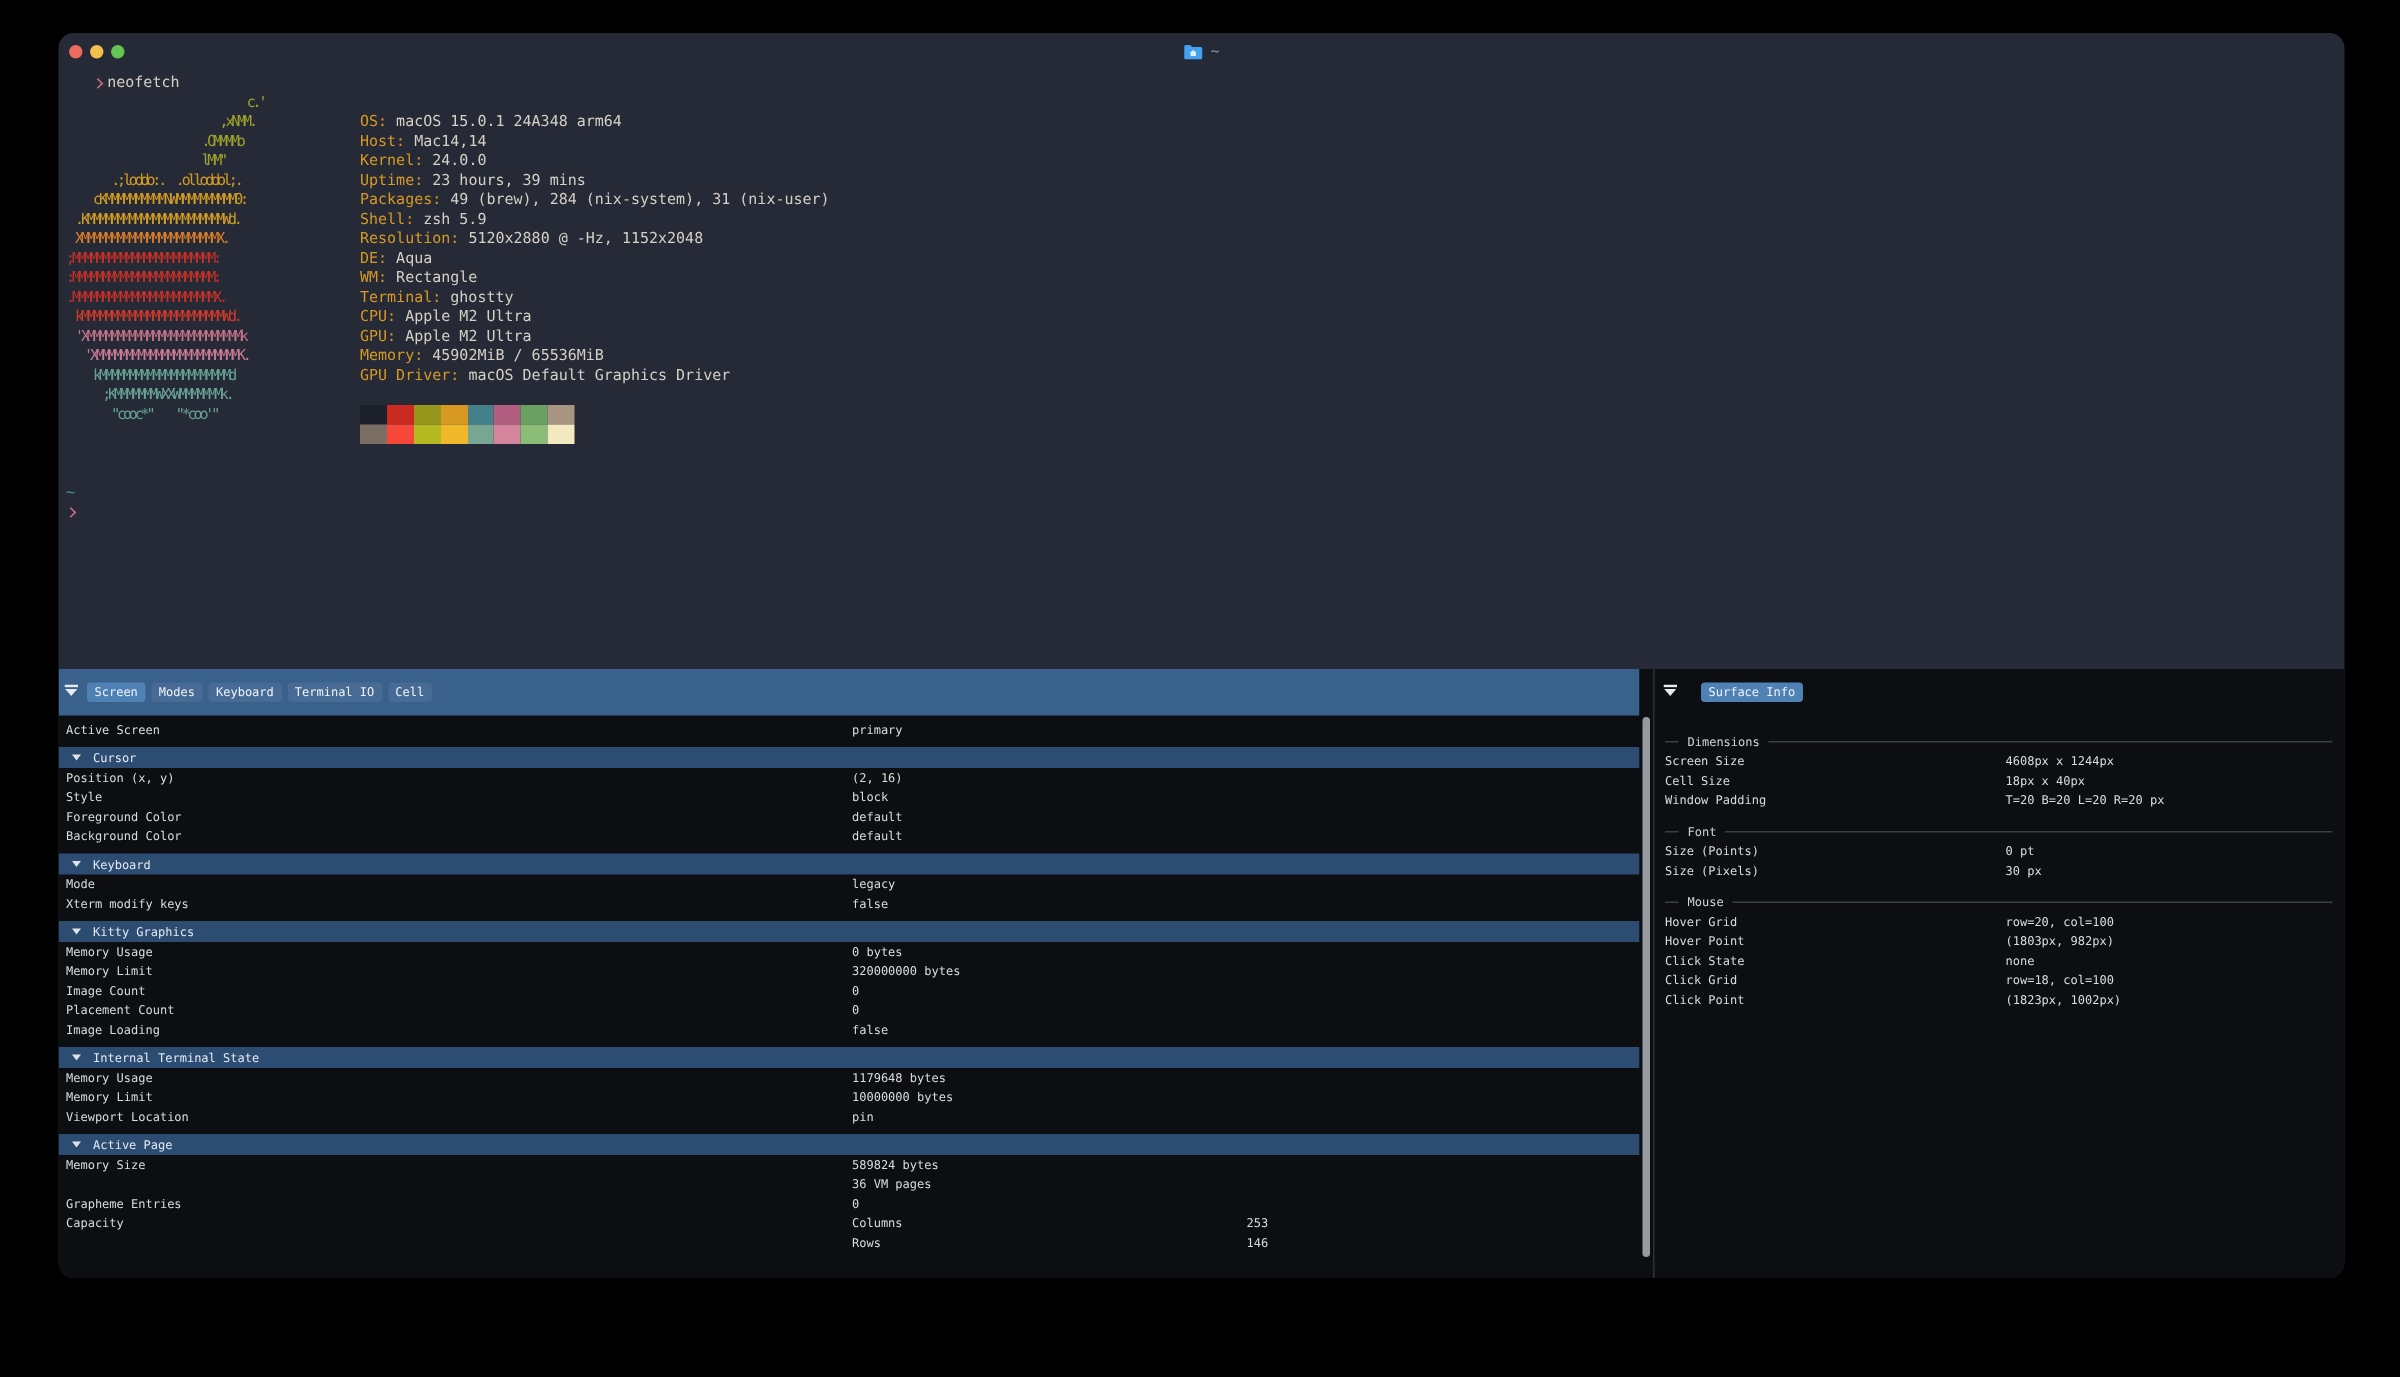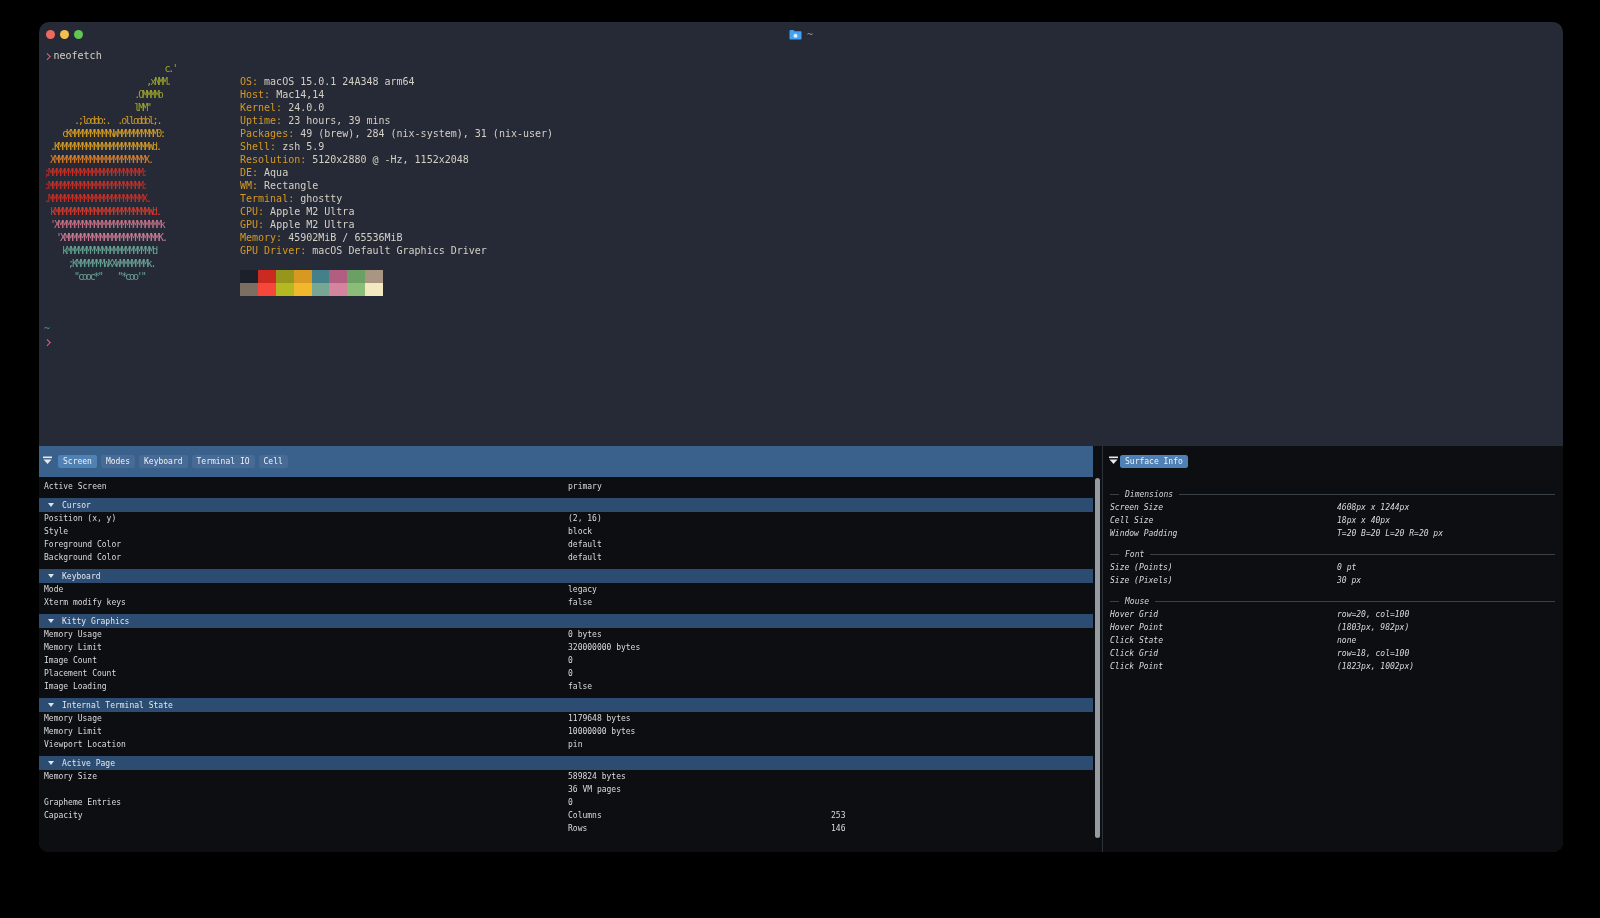--- a/index.html
+++ b/index.html
@@ -24,21 +24,21 @@
           border-radius:10px;overflow:hidden;}
   
   .titlebar{position:absolute;left:0;top:0;width:100%;height:24px;}
   .traffic{position:absolute;left:7px;top:8px;display:flex;gap:5px;}
   .tl{width:9px;height:9px;border-radius:50%;display:inline-block;}
   .title-group{position:absolute;left:0;right:0;top:0;height:24px;display:flex;align-items:center;justify-content:center;gap:5px;color:#8e949c;font-size:10px;}
   
   .terminal{position:absolute;left:0;top:24px;width:100%;height:400px;}
   #term-container{position:absolute;left:5px;top:3px;font-size:10px;line-height:13px;color:var(--val);}
   .tline{height:13px;white-space:pre;}
-  #prompt-line{position:absolute;left:0;top:0;}
+  #prompt-line{position:absolute;left:18px;top:0;}
   .chev{display:inline-block;width:4.5px;height:4.5px;border-top:1.7px solid var(--pink);border-right:1.7px solid var(--pink);transform:rotate(45deg);margin:0 4px 1px 1px;}
   .art-block{position:absolute;left:0;top:13px;}
   .art-block .ind{letter-spacing:0;}
   .art-block .gl{letter-spacing:-2.1px;}
   .info-block{position:absolute;left:196px;top:26px;}
   .ilabel{color:var(--label);}
   .ival{color:var(--val);}
   .palette{position:absolute;left:196px;top:221px;}
   .prow{height:13px;font-size:0;white-space:nowrap;}
   .swatch{display:inline-block;width:17.9px;height:13px;}
@@ -57,29 +57,29 @@
   .irow{position:relative;height:13px;}
   .irow .l{position:absolute;left:5px;white-space:pre;}
   .irow .v{position:absolute;left:529px;white-space:pre;}
   .irow .v2{position:absolute;left:792px;white-space:pre;}
   .note{height:13px;color:var(--dim);padding-left:5px;white-space:pre;}
   .sec{height:14px;margin-top:3px;margin-bottom:2px;background:var(--secbg);display:flex;align-items:center;padding-left:9px;gap:8px;color:#e3e9f1;}
   .tri{width:0;height:0;border-left:3.5px solid transparent;border-right:3.5px solid transparent;border-top:4.5px solid #dde3ea;}
   .scrollbar{position:absolute;left:1056px;top:32px;width:5px;height:360px;border-radius:2.5px;background:var(--scroll);}
   .vdivider{position:absolute;left:1063px;top:0;width:1px;height:406px;background:#2c3037;}
   .right-pane{position:absolute;left:1064px;top:0;width:460px;height:406px;overflow:hidden;}
-  .right-pane .tabbar{background:transparent;padding-left:6px;gap:0;}
+  .right-pane .tabbar{background:transparent;padding-left:6px;gap:14px;}
   .rrow{position:relative;height:13px;}
   .rrow .l{position:absolute;left:7px;white-space:pre;}
   .rrow .v{position:absolute;left:234px;white-space:pre;}
   .rsec{display:flex;align-items:center;height:13px;margin-top:6px;margin-bottom:2px;color:#ced3d9;}
   .rsec .dash{width:9px;border-top:1px solid var(--rule);margin-left:7px;}
   .rsec .lab{margin:0 6px;white-space:pre;}
   .rsec .line{flex:1;border-top:1px solid var(--rule);margin-right:8px;}
-  .rcontent{padding-top:5px;font-style:italic;}
+  .rcontent{padding-top:5px;}
 </style>
 </head>
 <body>
 
 <div class="stage">
   <div class="window">
 
     <div class="titlebar">
       <div class="traffic">
         <span class="tl" id="tl-close" style="background: rgb(237, 106, 94);"></span>

